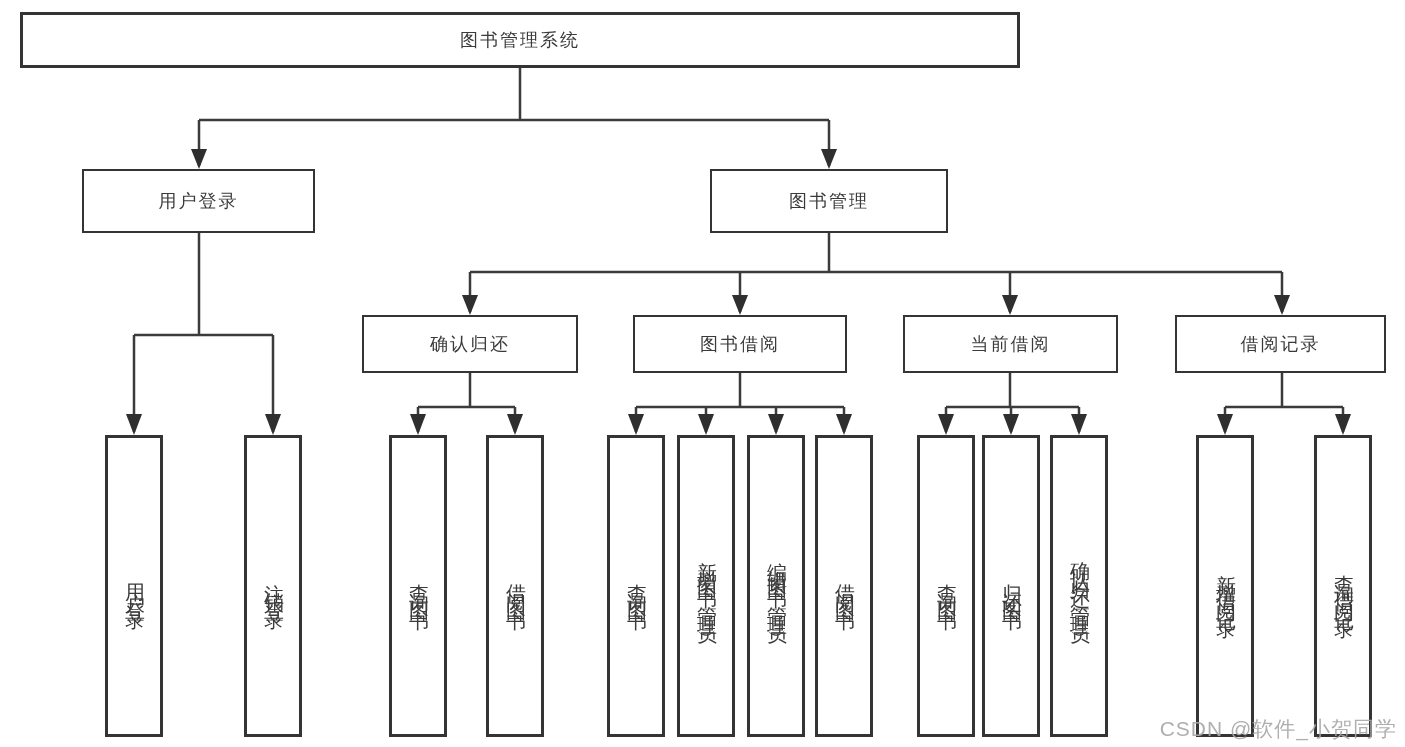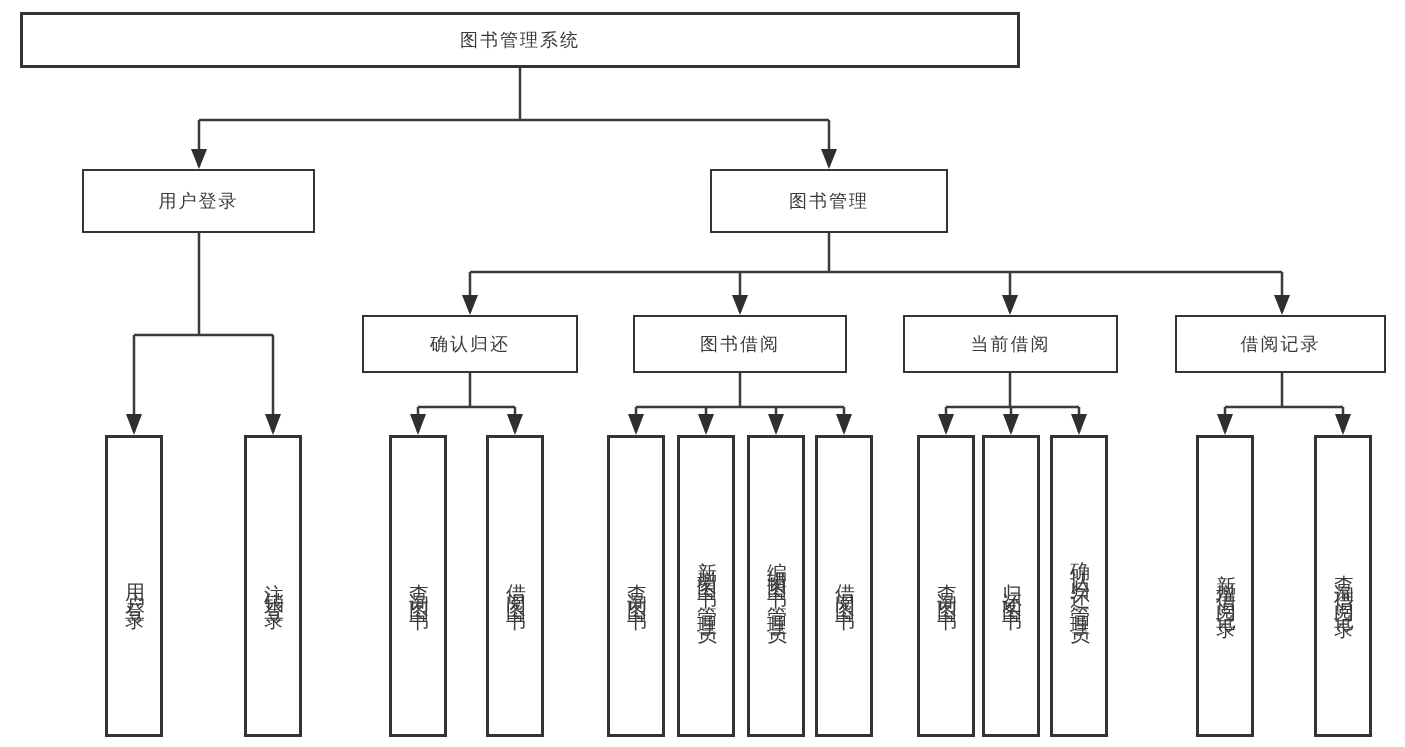--- a/index.html
+++ b/index.html
@@ -134,14 +134,15 @@
     <span class="lbl">确认归还（管理员）</span>
   </div>
 
   <div class="box vbox" style="left:1196px;">
     <span class="lbl">新增借阅记录</span>
   </div>
   <div class="box vbox" style="left:1314px;">
     <span class="lbl">查询借阅记录</span>
   </div>
 
+  <div class="watermark">CSDN @软件_小贺同学</div>
 
 </div>
 
 </body></html>

